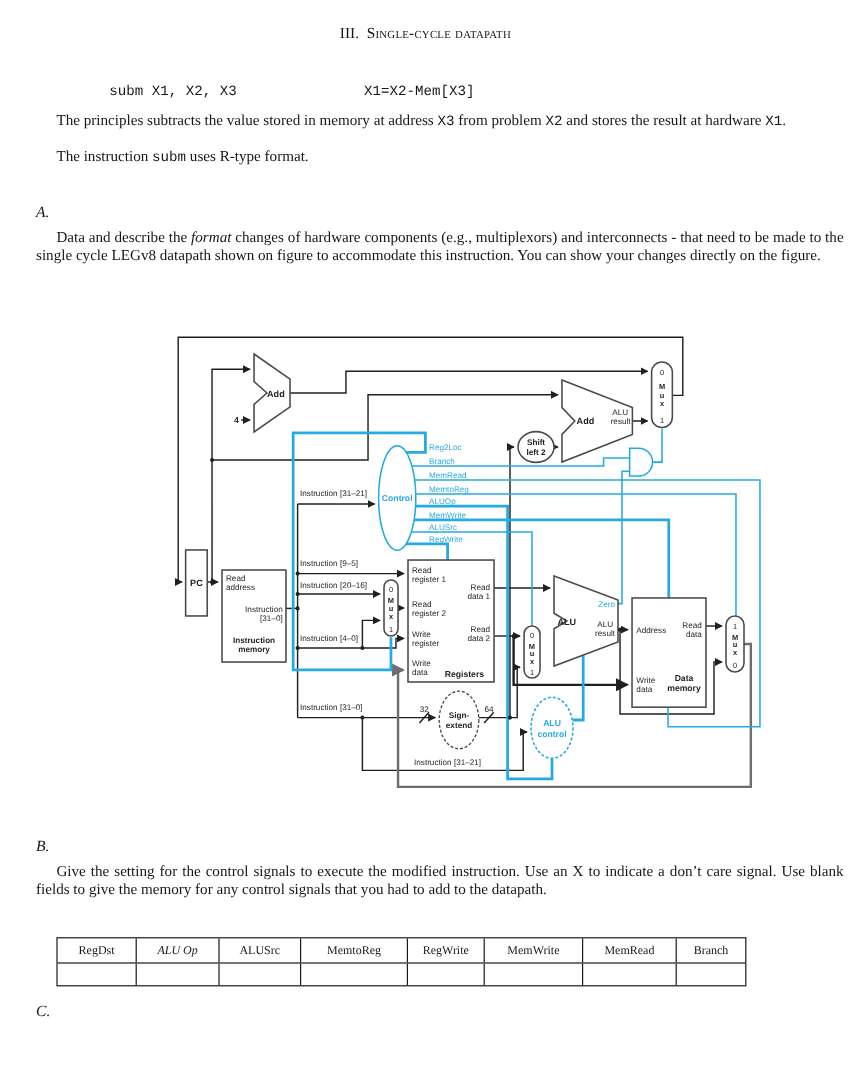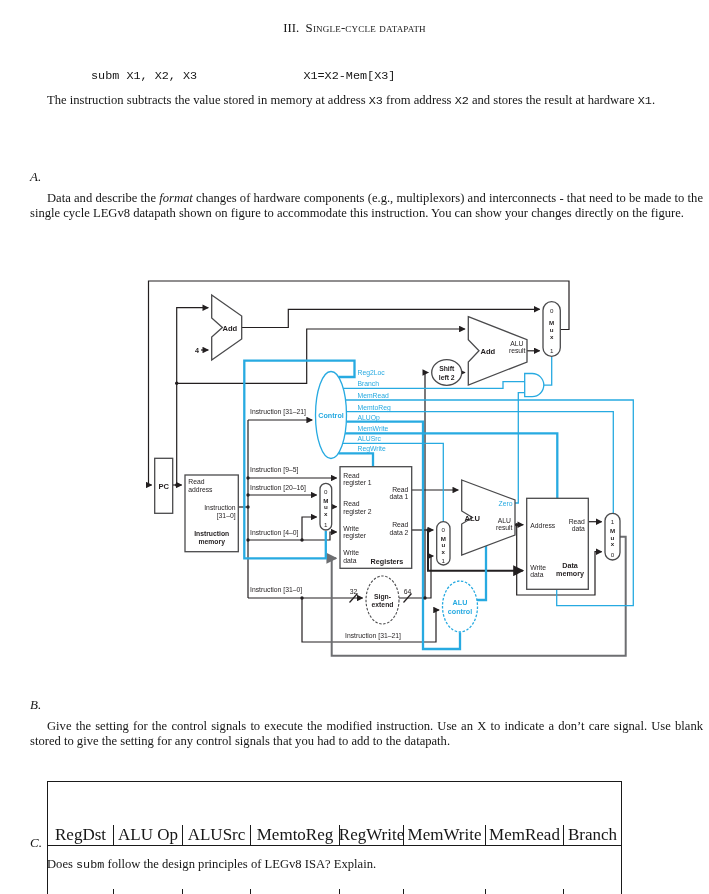--- a/index.html
+++ b/index.html
@@ -11,21 +11,21 @@
   .mono{font-family:"Liberation Mono",monospace;font-size:11.8px;}
   .codeline{font-family:Liberation Mono, monospace;font-size:11.8px;white-space:pre;left:47px;margin-left:44px;}
   .title-line{left:0;width:709px;text-align:center;font-size:12.8px;}
   .smallcaps{font-variant:small-caps;letter-spacing:.2px;}
   .seclabel{font-style:italic;font-size:13px;}
   
   .ctable{left:47px;top:781px;border:1.9px solid #1a1a1a;}
   .trow{display:flex;}
   .trow2{border-top:1.2px solid #1a1a1a;}
   .cell{box-sizing:border-box;border-left:1px solid #1a1a1a;display:flex;align-items:center;
-        justify-content:center;font-size:17px;margin-top:43px;}
+        justify-content:center;font-size:10px;}
   .cell:first-child{border-left:none;}
   .hcell{height:20px;}
   .bcell{height:18px;}
   
   text{font-family:"Liberation Sans",sans-serif;fill:#231f20;}
   .t68{font-size:6.8px;}
   .t72{font-size:7.2px;}
   .t76{font-size:7.6px;}
   .t62{font-size:6.2px;}
   .bold{font-weight:bold;}
@@ -47,23 +47,26 @@
 
   <div class="abs title-line" style="top:21px;">
     <span>III.</span>&nbsp;
     <span class="smallcaps">Single-cycle datapath</span>
   </div>
 
 
   <div class="abs codeline" style="top:69px;">subm X1, X2, X3               X1=X2-Mem[X3]</div>
 
   <div class="abs body-text ind" style="top:93px;">
-    <span>The instruction subtracts the value stored in memory at address </span><span class="mono">X3</span><span> from address </span><span class="mono">X2</span><span> and stores the result at hardware </span><span class="mono">X1</span><span>.</span>
-  </div>
-
+    <span>The principles subtracts the value stored in memory at address </span><span class="mono">X3</span><span> from problem </span><span class="mono">X2</span><span> and stores the result at hardware </span><span class="mono">X1</span><span>.</span>
+  </div>
+
+  <div class="abs body-text ind" style="top:123px;">
+    <span>The instruction </span><span class="mono">subm</span><span> uses R-type format.</span>
+  </div>
 
   <div class="abs seclabel" style="left:30px;top:169px;">A.</div>
   <div class="abs body-text ind" style="top:191px;">
     <span>Data and describe the </span><i>format</i><span> changes of hardware components (e.g., multiplexors) and interconnects - that need to be made to the single cycle LEGv8 datapath shown on figure to accommodate this instruction. You can show your changes directly on the figure.</span>
   </div>
 
   <svg class="abs" style="left:0;top:270px;" width="709" height="400" viewBox="0 270 709 400">
     <defs>
       <marker id="ah" viewBox="0 0 6 6" refX="5.2" refY="3" markerWidth="5.5" markerHeight="5.5" orient="auto-start-reverse">
         <path d="M0,0 L6,3 L0,6 z" fill="#231f20"></path>
@@ -272,43 +275,40 @@
       <circle cx="248" cy="540" r="1.7"></circle>
       <circle cx="302" cy="540" r="1.7"></circle>
       <circle cx="302" cy="598" r="1.7"></circle>
       <circle cx="425" cy="598" r="1.7"></circle>
       <circle cx="428" cy="530" r="1.7"></circle>
       <circle cx="516.7" cy="524.7" r="1.7"></circle>
     </g>
   </svg>
 
   <div class="abs seclabel" style="left:30px;top:697px;">B.</div>
-  <div class="abs body-text ind" style="top:719px;">Give the setting for the control signals to execute the modified instruction. Use an X to indicate a don’t care signal. Use blank stored to give the setting for any control signals that you had to add to the datapath.</div>
+  <div class="abs body-text ind" style="top:719px;">Give the setting for the control signals to execute the modified instruction. Use an X to indicate a don’t care signal. Use blank fields to give the memory for any control signals that you had to add to the datapath.</div>
 
   <div class="abs ctable">
     <div class="trow">
       <div class="cell hcell" style="width:65px;">RegDst</div>
-      <div class="cell hcell" style="width:69px;">ALU Op</div>
+      <div class="cell hcell" style="width:69px;font-style:italic;">ALU Op</div>
       <div class="cell hcell" style="width:68px;">ALUSrc</div>
       <div class="cell hcell" style="width:89px;">MemtoReg</div>
       <div class="cell hcell" style="width:64px;">RegWrite</div>
       <div class="cell hcell" style="width:82px;">MemWrite</div>
       <div class="cell hcell" style="width:78px;">MemRead</div>
       <div class="cell hcell" style="width:58px;">Branch</div>
     </div>
     <div class="trow trow2">
       <div class="cell bcell" style="width:65px;"></div>
       <div class="cell bcell" style="width:69px;"></div>
       <div class="cell bcell" style="width:68px;"></div>
       <div class="cell bcell" style="width:89px;"></div>
       <div class="cell bcell" style="width:64px;"></div>
       <div class="cell bcell" style="width:82px;"></div>
       <div class="cell bcell" style="width:78px;"></div>
       <div class="cell bcell" style="width:58px;"></div>
     </div>
   </div>
 
   <div class="abs seclabel" style="left:30px;top:835px;">C.</div>
-  <div class="abs body-text ind" style="top:857px;">
-    <span>Does </span><span class="mono">subm</span><span> follow the design principles of LEGv8 ISA? Explain.</span>
-  </div>
 
 </div>
 
 </body></html>

